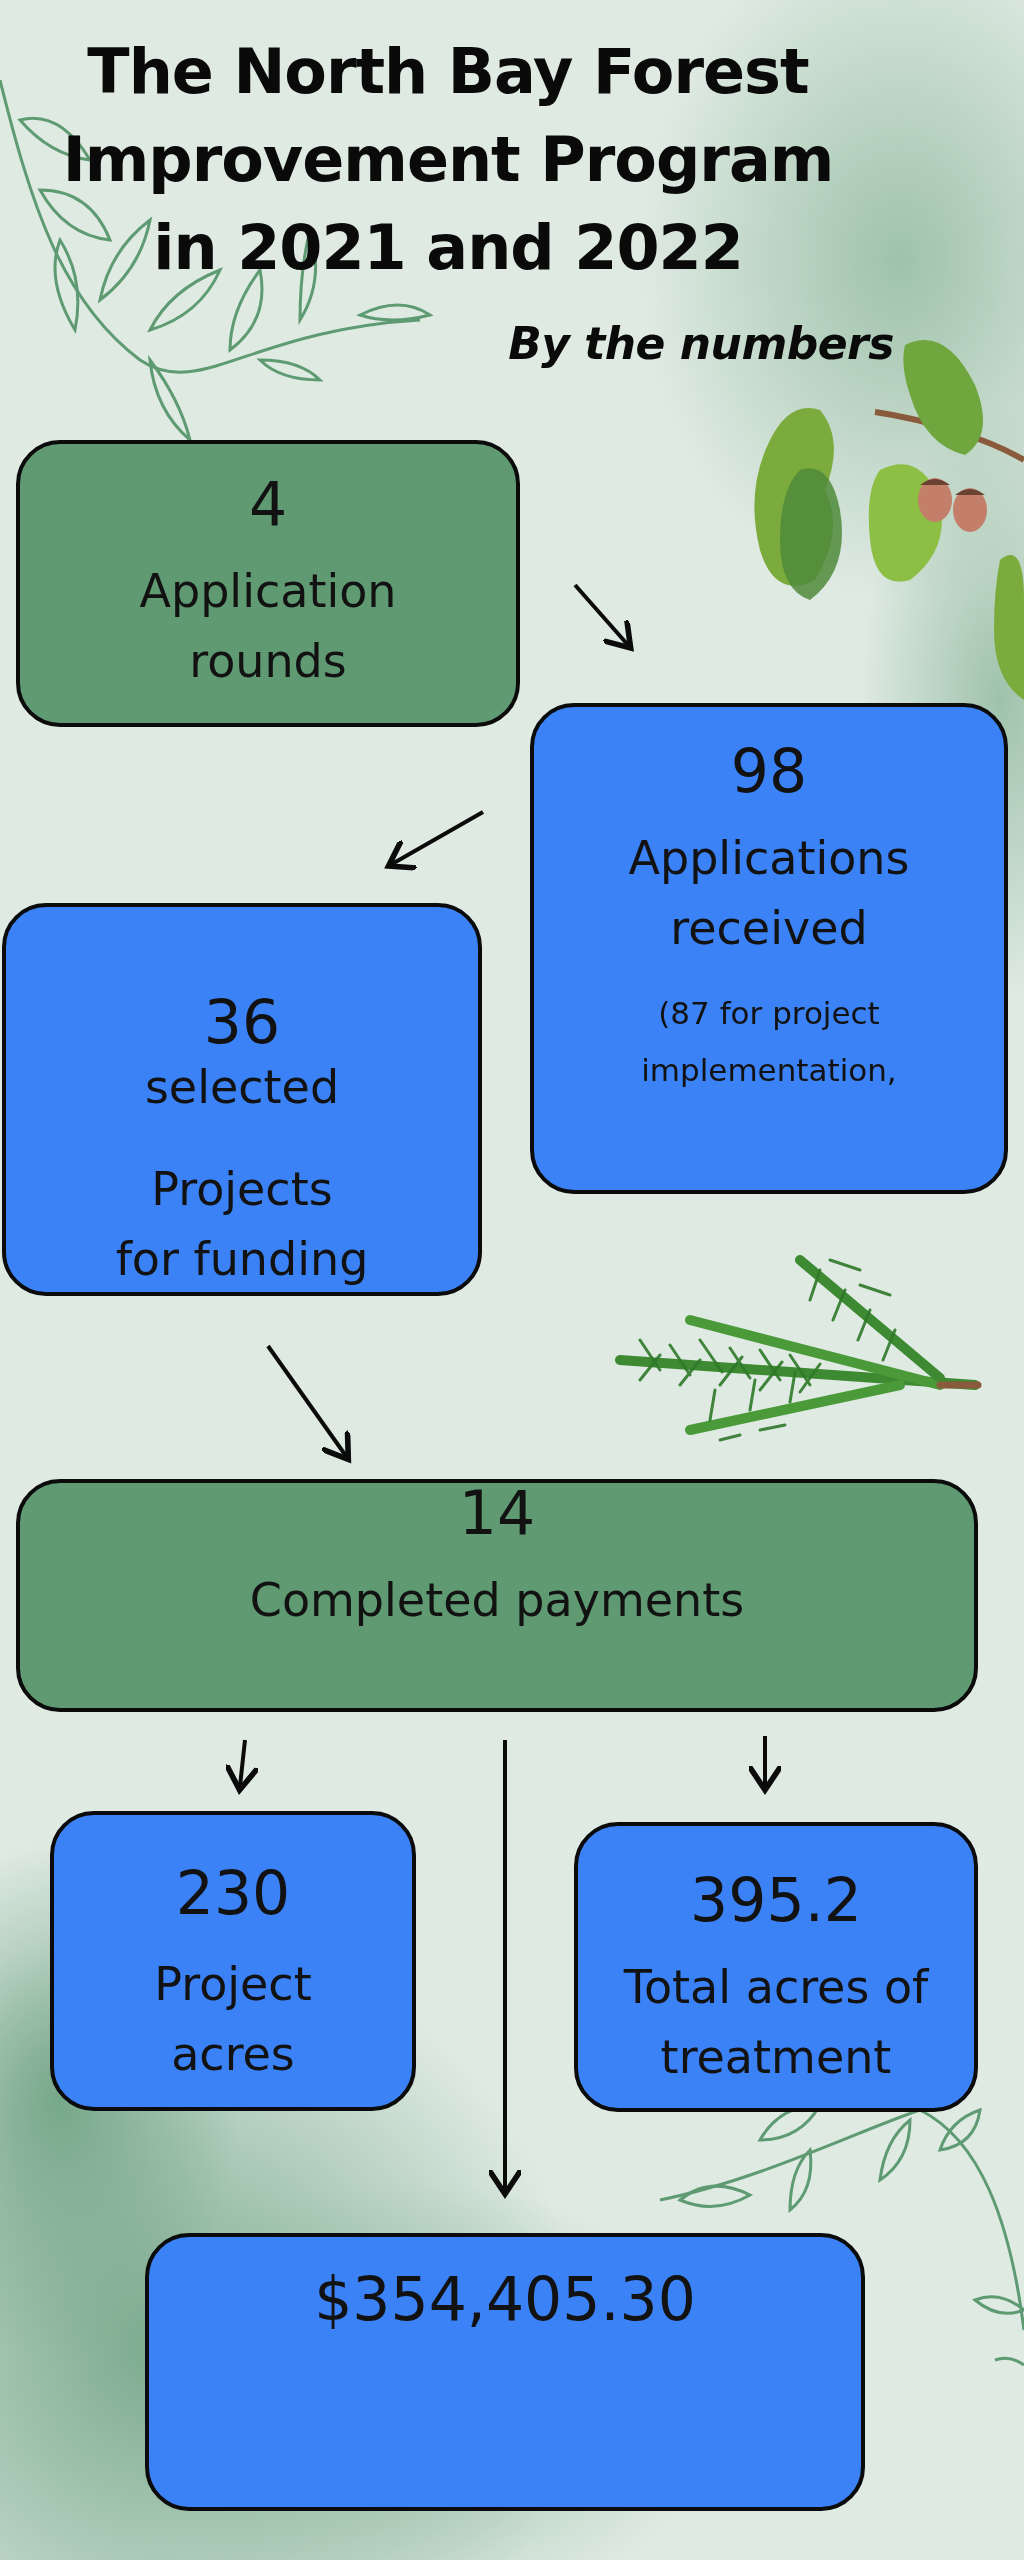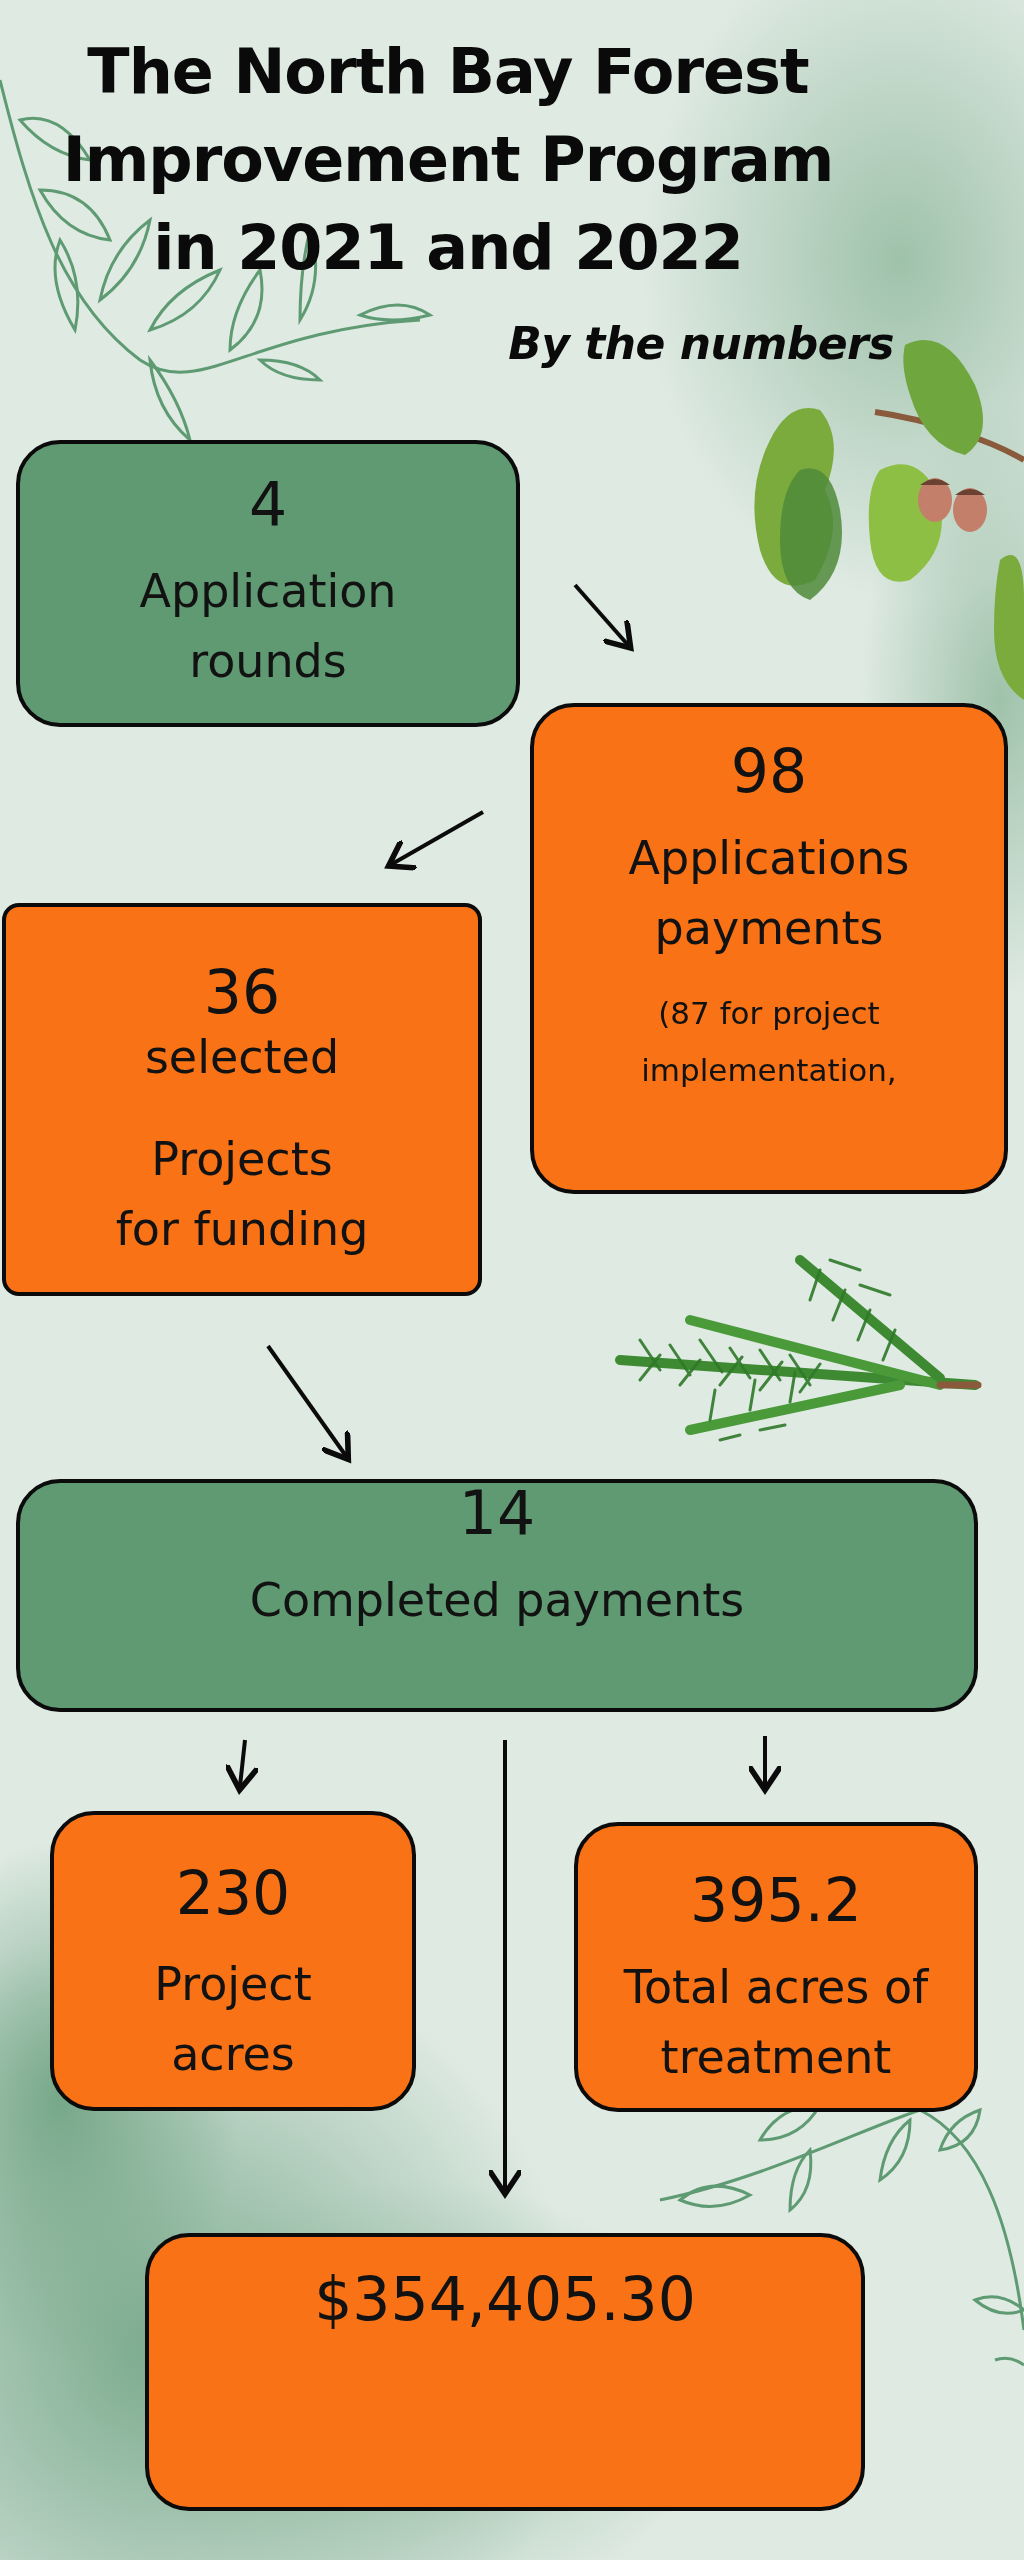--- a/index.html
+++ b/index.html
@@ -19,21 +19,21 @@
   .subtitle {
     position: absolute; right: 130px; top: 318px; font-size: 44px;
     font-style: italic; font-weight: bold; color: #0a0a0a; letter-spacing: -0.5px;
   }
   .box {
     position: absolute; box-sizing: border-box; border: 4px solid #0b0b0b;
     border-radius: 44px; text-align: center; color: #121212;
     display: flex; flex-direction: column; align-items: center;
   }
   .box.dark { background: #5f9a73; }
-  .box.light { background: #f97316; }
+  .box.light { background: #3b82f6; }
   .num { font-size: 60px; line-height: 1; }
   .lbl { font-size: 46px; line-height: 70px; }
   .note { font-size: 31px; line-height: 57px; }
   svg.arrows { position: absolute; left: 0; top: 0; }
 </style>
 </head>
 <body>
 
 <svg class="bg" width="1024" height="2560" viewBox="0 0 1024 2560">
   <defs>
@@ -129,26 +129,26 @@
 
 <div class="box dark" style="left:16px; top:440px; width:504px; height:287px; padding-top:30px;">
   <div class="num">4</div>
   <div class="lbl" style="margin-top:22px;">Application</div>
   <div class="lbl">rounds</div>
 </div>
 
 <div class="box light" style="left:530px; top:703px; width:478px; height:491px; padding-top:34px;">
   <div class="num">98</div>
   <div class="lbl" style="margin-top:22px;">Applications</div>
-  <div class="lbl">payments</div>
+  <div class="lbl">received</div>
   <div class="note" style="margin-top:22px;">(87 for project</div>
   <div class="note">implementation,</div>
 </div>
 
-<div class="box light" style="left:2px; top:903px; width:480px; height:393px; padding-top:55px;border-radius:17px;">
+<div class="box light" style="left:2px; top:903px; width:480px; height:393px; padding-top:85px;">
   <div class="num">36</div>
   <div class="lbl">selected</div>
   <div class="lbl" style="margin-top:32px;">Projects</div>
   <div class="lbl">for funding</div>
 </div>
 
 <div class="box dark" style="left:16px; top:1479px; width:962px; height:233px; ">
   <div class="num">14</div>
   <div class="lbl" style="margin-top:22px;">Completed payments</div>
 </div>

